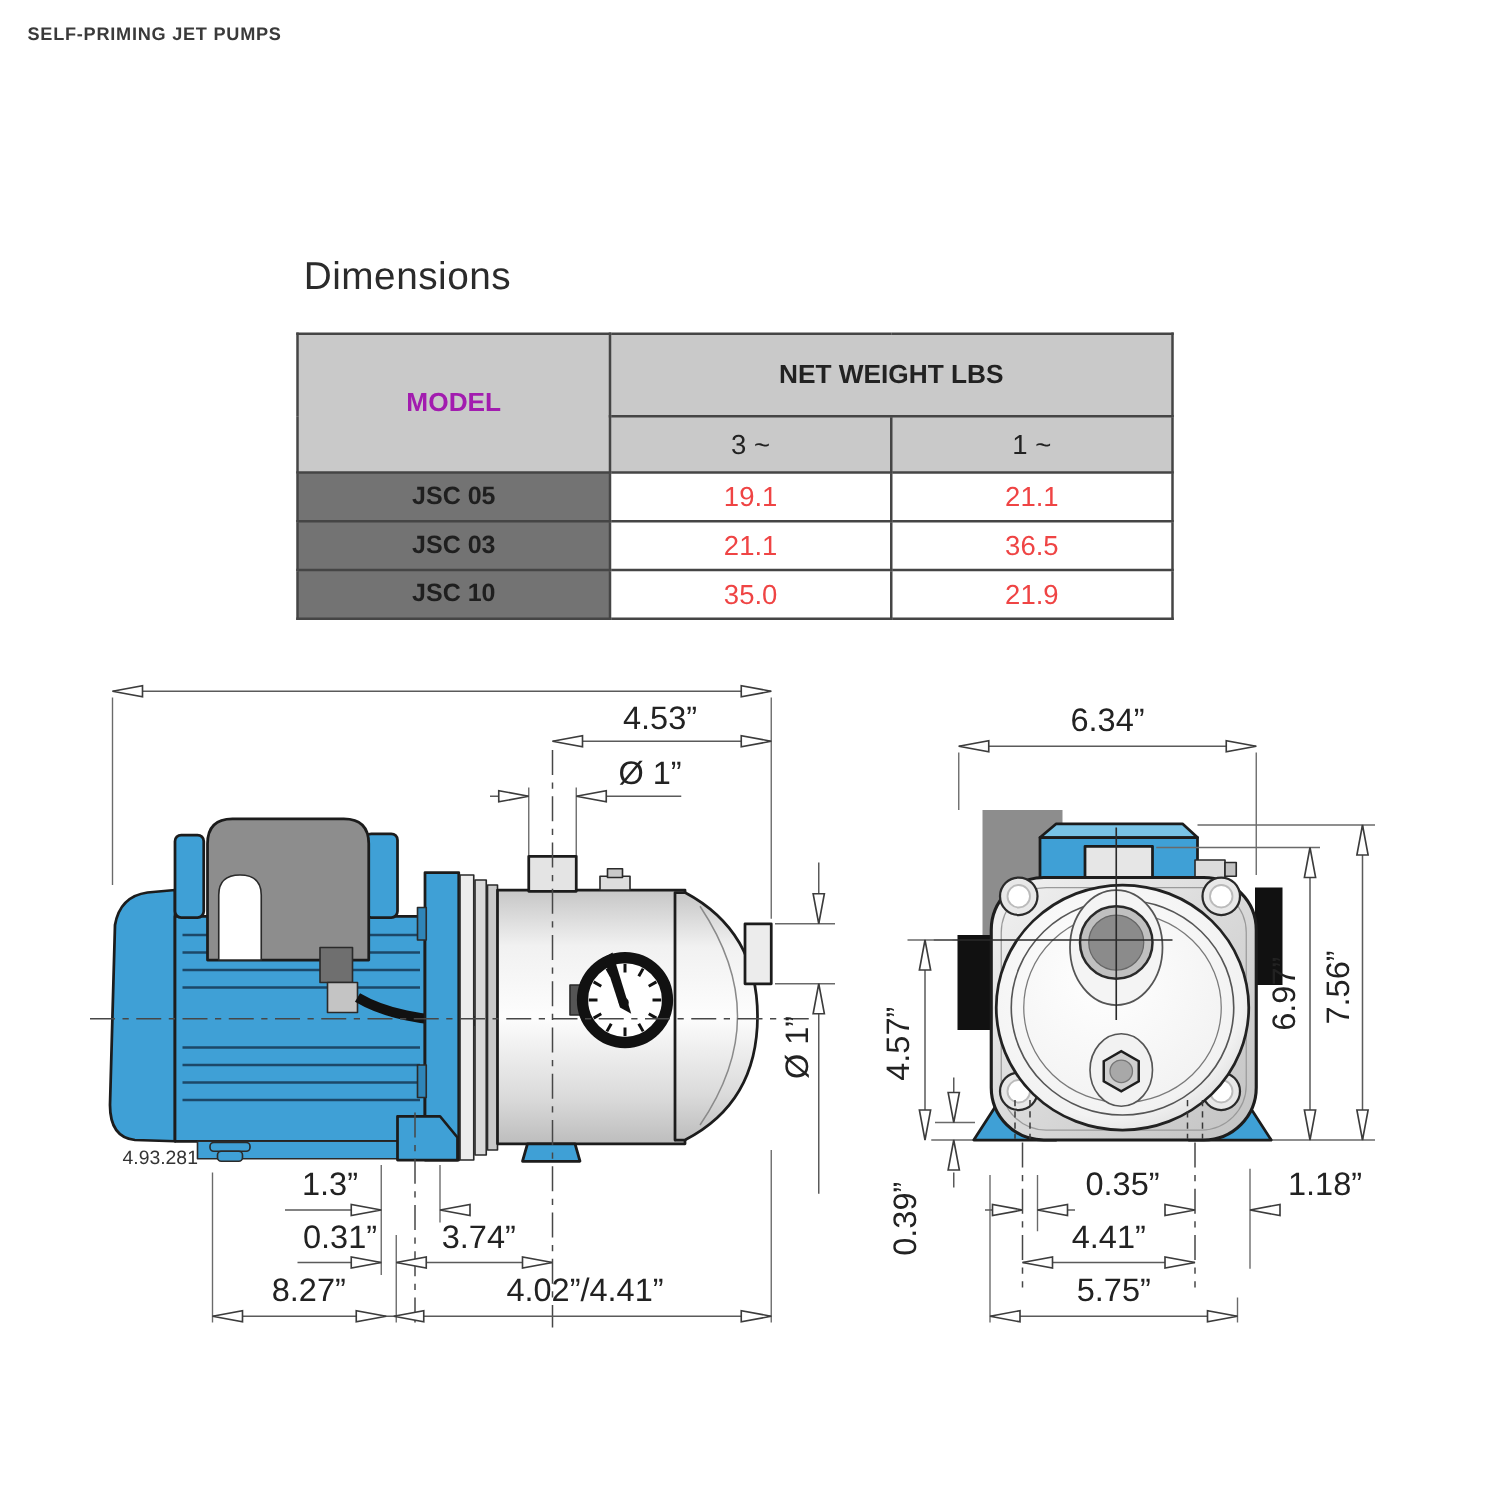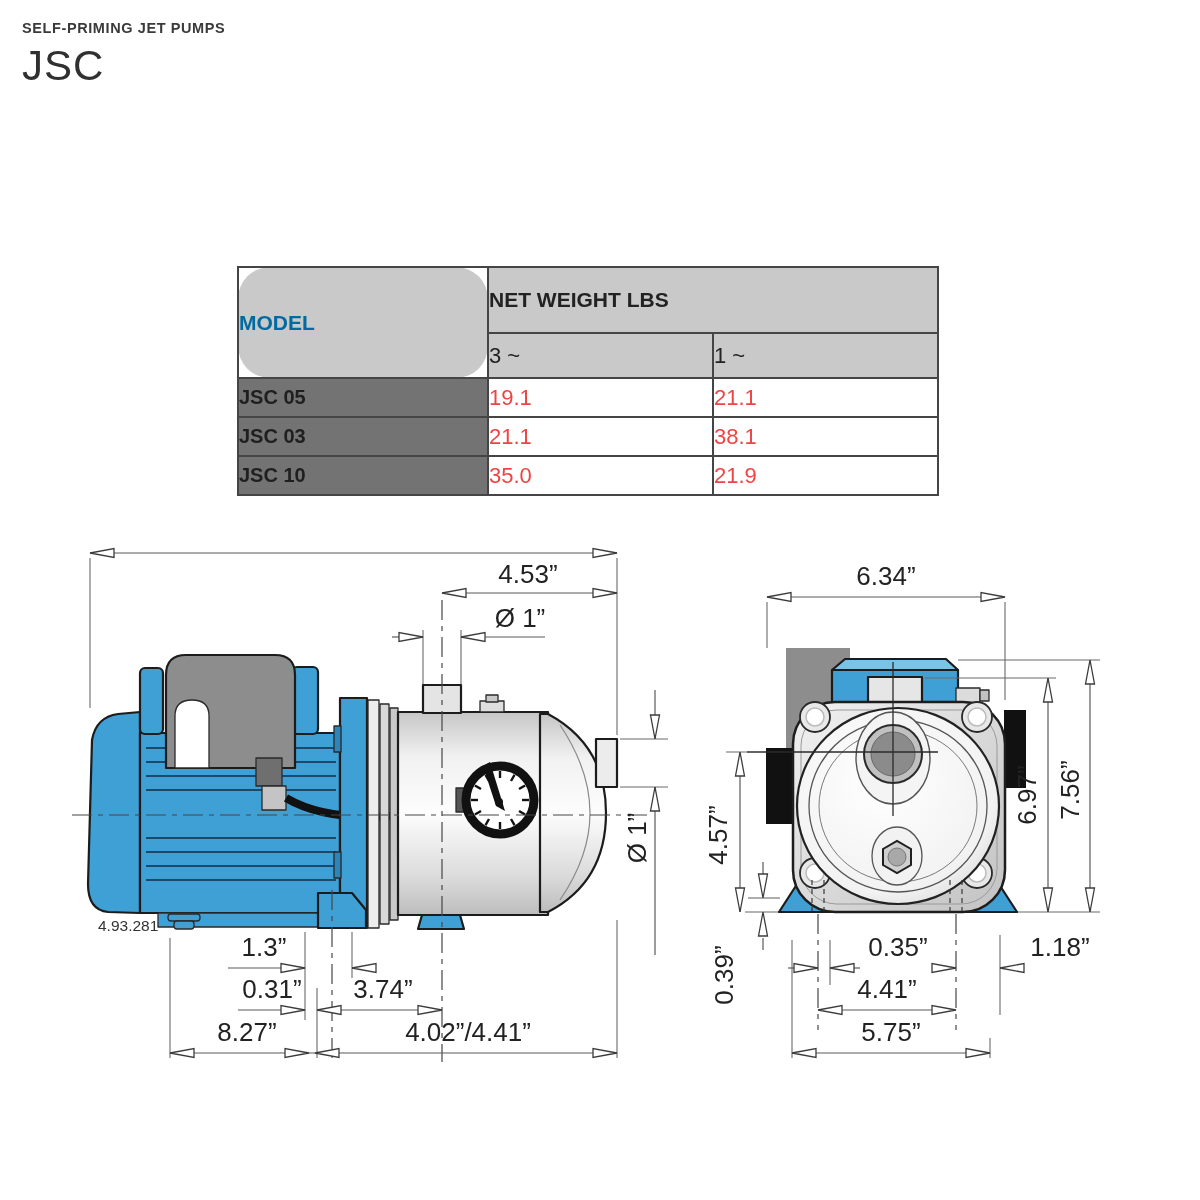--- a/index.html
+++ b/index.html
@@ -6,25 +6,25 @@
   .page{position:relative;width:1200px;height:1200px;background:#ffffff;overflow:hidden;
         font-family:"Liberation Sans",sans-serif;color:#2e2e2e;}
   
   .hdr{position:absolute;left:22px;top:20px;}
   .eyebrow{font-size:14.5px;font-weight:700;letter-spacing:.6px;color:#3a3a3a;}
   .product{font-size:42px;font-weight:500;letter-spacing:1px;color:#303030;margin-top:6px;}
   .section-title{position:absolute;left:243px;top:203px;font-size:31px;font-weight:500;
                  letter-spacing:.4px;color:#2b2b2b;}
   
   .dim-table{position:absolute;left:237px;top:266px;border-collapse:collapse;table-layout:fixed;}
-  .dim-table th,.dim-table td{border:2px solid #454545;text-align:left;vertical-align:middle;padding:0;}
+  .dim-table th,.dim-table td{border:2px solid #454545;text-align:center;vertical-align:middle;padding:0;}
   .dim-table .c-model{width:250px;}
   .dim-table .c-w{width:225px;}
   .th-main{background:#c9c9c9;font-size:21px;font-weight:700;color:#222;height:64px;}
-  .th-model{background:#c9c9c9;font-size:21px;font-weight:700;color:#0369a1;border-radius:32px;}
+  .th-model{background:#c9c9c9;font-size:21px;font-weight:700;color:#a21caf;}
   .th-sub{background:#c9c9c9;font-size:22px;font-weight:400;color:#222;height:43px;}
   .td-model{background:#737373;font-size:20px;font-weight:700;color:#1f1f1f;height:37px;}
   .td-val{background:#ffffff;font-size:22px;font-weight:400;color:#ef4444;}
   
   .drawing{position:absolute;left:0;top:0;width:1200px;height:1200px;}
   svg text{font-family:"Liberation Sans",sans-serif;fill:#222222;}
   .dimtxt{font-size:26px;}
   .parttxt{font-size:15.5px;fill:#333;}
   .dim{stroke:#5a5a5a;stroke-width:1.2;fill:none;}
   .ext{stroke:#6a6a6a;stroke-width:1.1;fill:none;}
@@ -35,23 +35,23 @@
   .o1{stroke:#2a2a2a;stroke-width:1.3;stroke-linejoin:round;}
   .fin{stroke:#1c4869;stroke-width:2;}
 </style>
 </head>
 <body>
 
 <div class="page">
 
   <div class="hdr">
     <div class="eyebrow">SELF-PRIMING JET PUMPS</div>
-    <div class="product">JSC</div>
   </div>
 
+  <div class="section-title">Dimensions</div>
 
   <table class="dim-table">
     <colgroup>
         <col class="c-model">
         <col class="c-w">
         <col class="c-w">
       </colgroup>
     <tbody>
         <tr>
       <th rowspan="2" class="th-model">MODEL</th>
@@ -62,21 +62,21 @@
       <th class="th-sub">1 ~</th>
     </tr>
     <tr>
       <td class="td-model">JSC 05</td>
       <td class="td-val">19.1</td>
       <td class="td-val">21.1</td>
     </tr>
     <tr>
       <td class="td-model">JSC 03</td>
       <td class="td-val">21.1</td>
-      <td class="td-val">38.1</td>
+      <td class="td-val">36.5</td>
     </tr>
     <tr>
       <td class="td-model">JSC 10</td>
       <td class="td-val">35.0</td>
       <td class="td-val">21.9</td>
     </tr>
   </tbody>
     </table>
 
   <svg class="drawing" viewBox="0 0 1200 1200" xmlns="http://www.w3.org/2000/svg">

